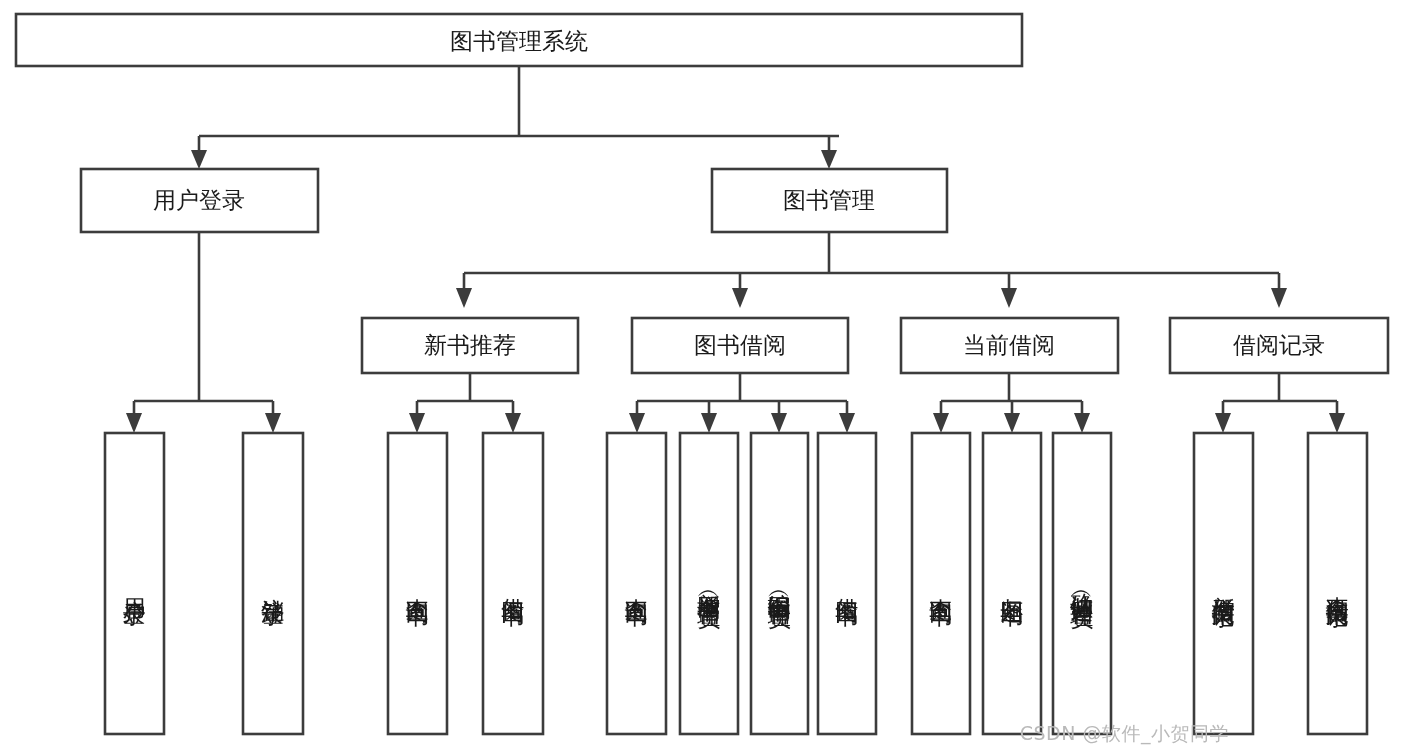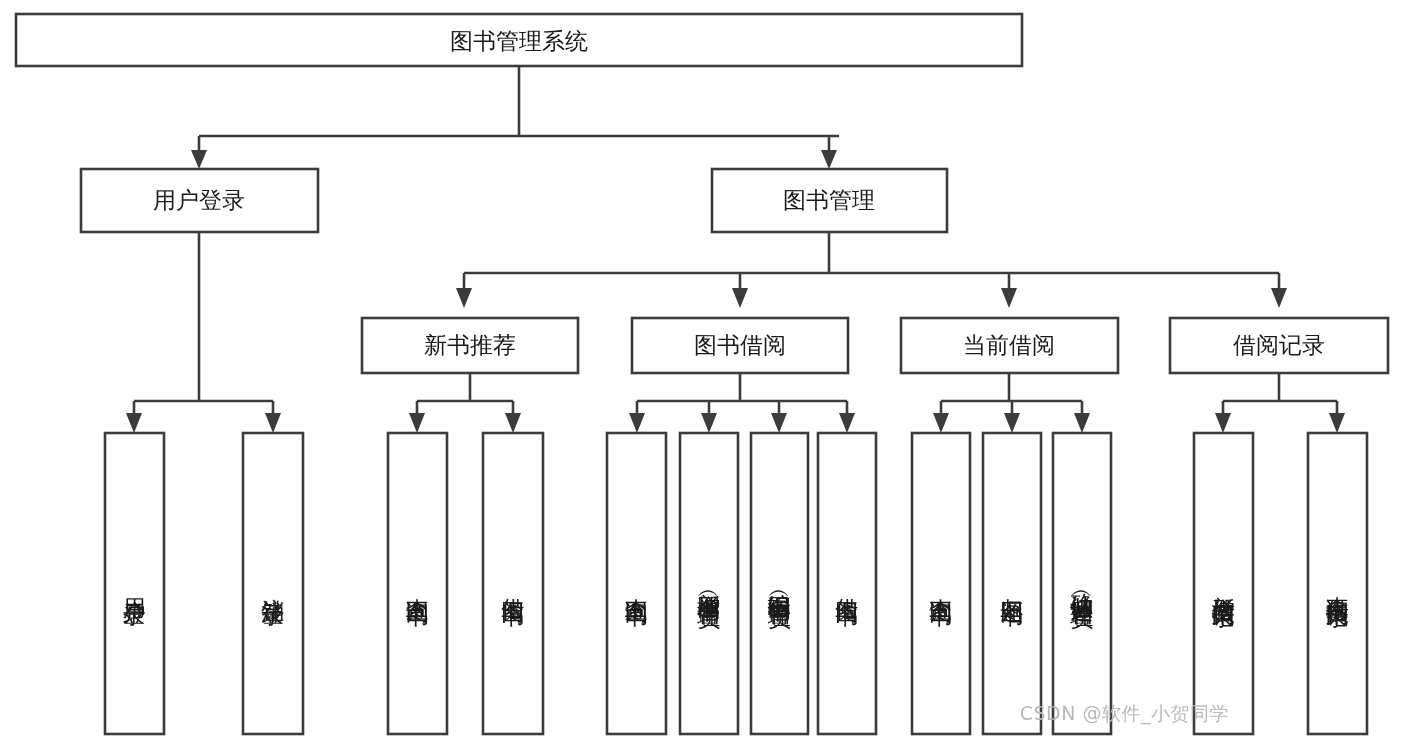--- a/index.html
+++ b/index.html
@@ -61,21 +61,21 @@
     text-align: center;
     display: flex;
     align-items: center;
     justify-content: center;
     white-space: nowrap;
     pointer-events: none;
   }
   .watermark {
     position: absolute;
     right: 8px;
-    bottom: 20px;
+    bottom: 0;
     font-family: "DejaVu Sans", "Liberation Sans", sans-serif;
     font-size: 19px;
     color: #b9b9b9;
     letter-spacing: 0.5px;
     white-space: nowrap;
   }
 </style>
 </head>
 <body>
 

